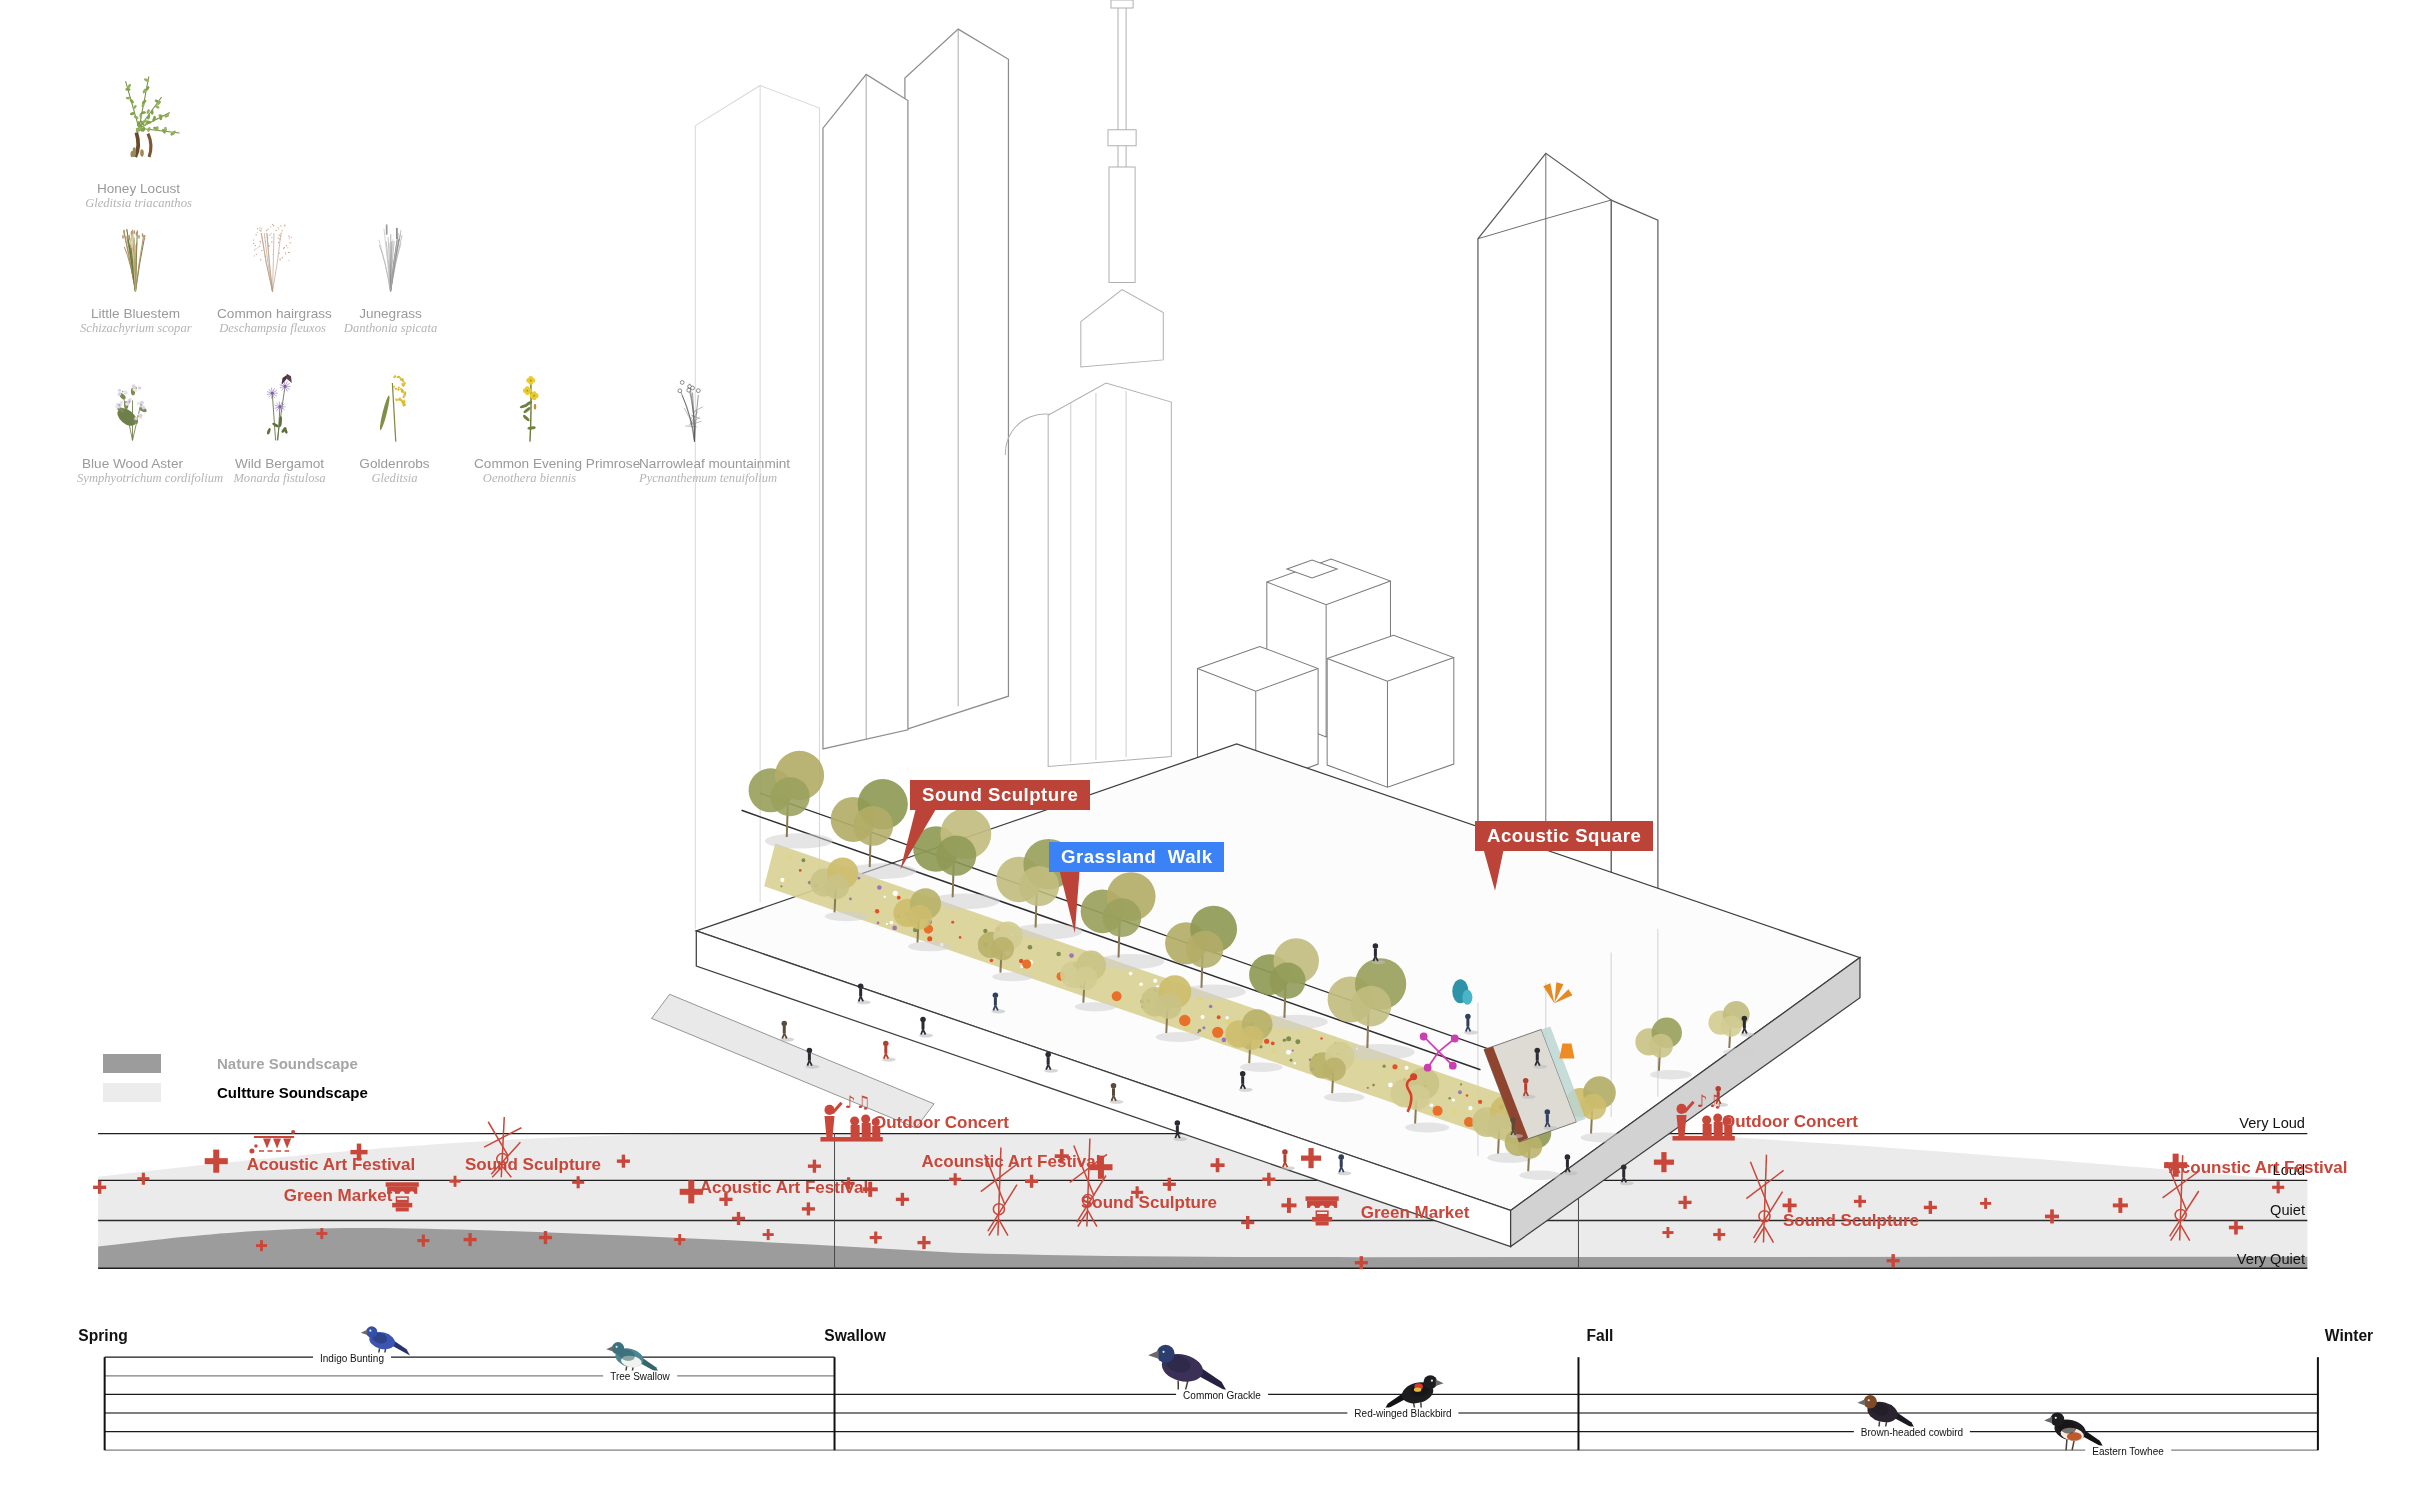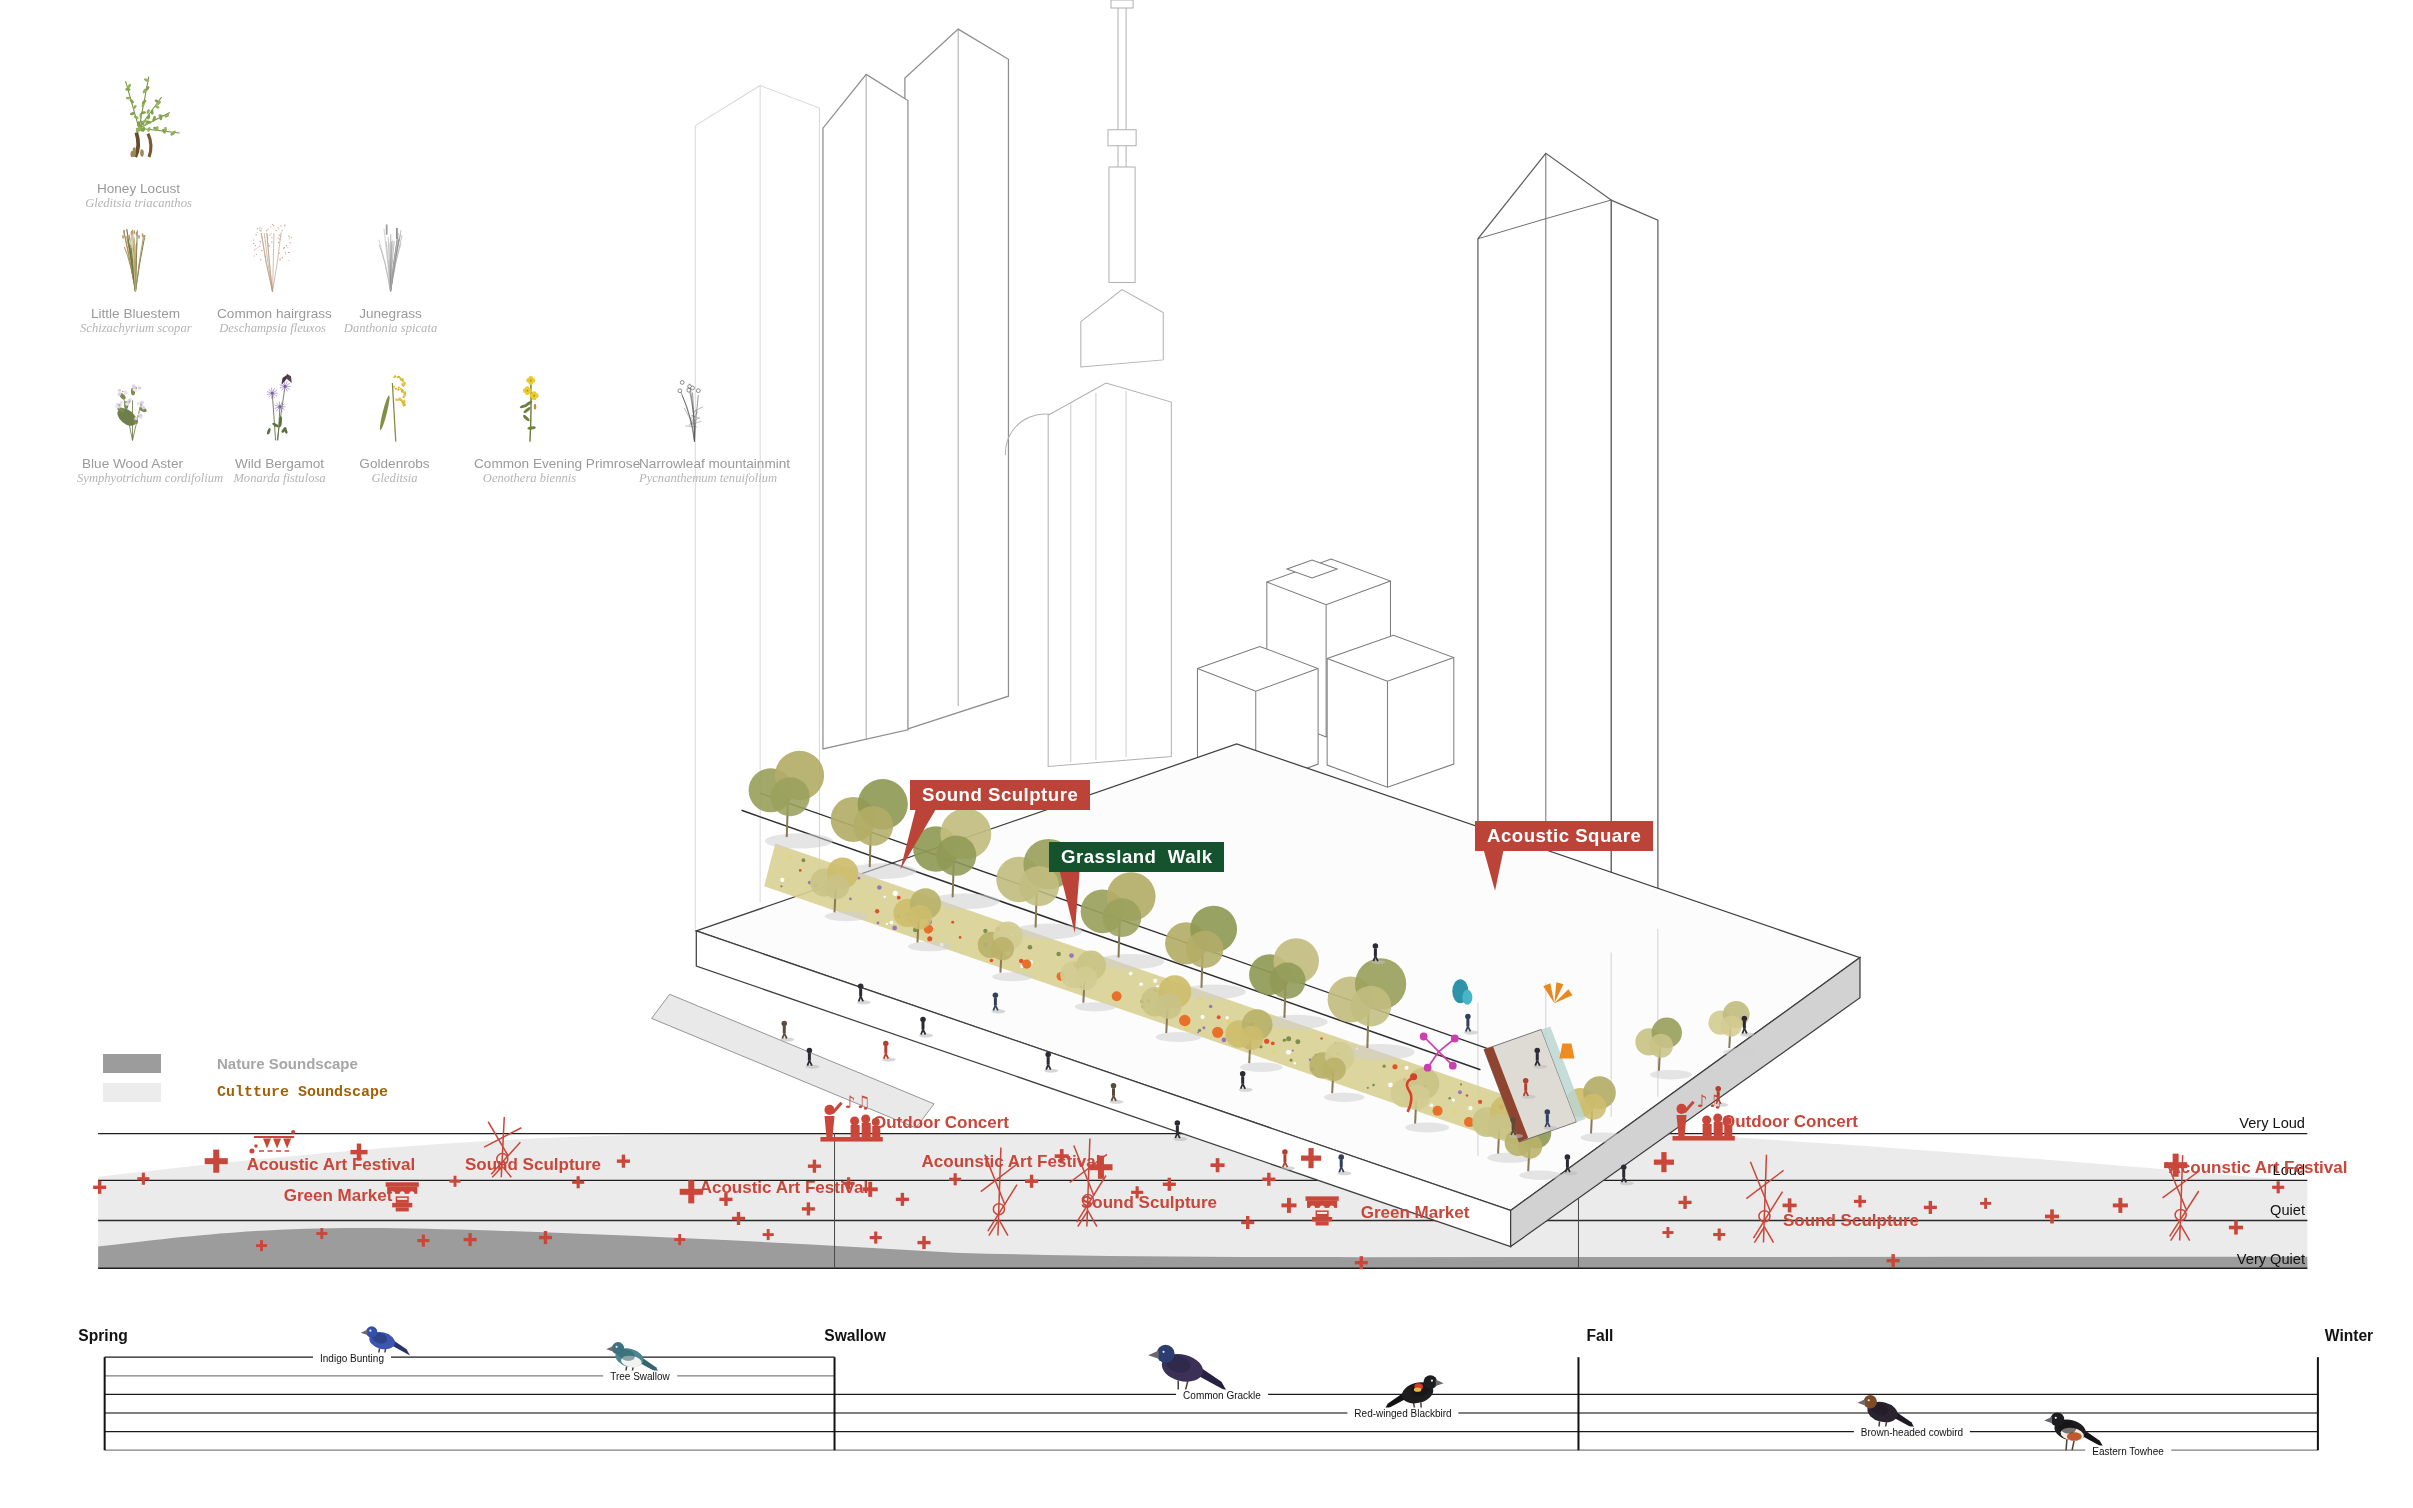--- a/index.html
+++ b/index.html
@@ -1361,27 +1361,27 @@
             <line x1="74.25200202735141" y1="106.65412060916424" x2="95.37424021400511" y2="95.60227153357118" stroke="#666" stroke-width="1"></line>
             <line x1="72.25233546691015" y1="138.55702101718634" x2="50.646836089435965" y2="98.98228650446981" stroke="#666" stroke-width="1"></line>
             <line x1="61.34494366357103" y1="139.41945346305147" x2="86.86459780437872" y2="120.47987622208893" stroke="#666" stroke-width="1"></line>
             <line x1="65.31795230694115" y1="138.10018369695172" x2="91.21149139245972" y2="130.1660986477509" stroke="#666" stroke-width="1"></line>
             <line x1="88.45444185426459" y1="124.07861998071894" x2="66.75690161064267" y2="115.25346020702273" stroke="#666" stroke-width="1"></line>
           </g>
         </svg><div class="plant-name">Narrowleaf mountainmint</div><div class="plant-sci">Pycnanthemum tenuifolium</div></div>
     </div>
 
 <div class="callout" style="left:910px;top:780px;background:#bc4337;">Sound Sculpture</div>
-<div class="callout" style="left:1049px;top:842px;background:#14532d;">Grassland  Walk</div>
+<div class="callout" style="left:1049px;top:842px;background:#3b82f6;">Grassland  Walk</div>
 <div class="callout" style="left:1475px;top:821px;background:#bc4337;">Acoustic Square</div>
 
 <div class="abs" style="left:103px;top:1054px;width:58px;height:19px;background:#9c9c9c;"></div>
 <div class="legend-text" style="left:217px;top:1055px;color:#a6a6a6;">Nature Soundscape</div>
 <div class="abs" style="left:103px;top:1083px;width:58px;height:19px;background:#ececec;"></div>
-<div class="legend-text" style="left:217px;top:1084px;color:#a16207;font-family:Liberation Mono, monospace;">Cultture Soundscape</div>
+<div class="legend-text" style="left:217px;top:1084px;color:#000000;">Cultture Soundscape</div>
 
 <div class="lvl" style="left:2305px;top:1131px;">Very Loud</div>
 <div class="lvl" style="left:2305px;top:1178px;">Loud</div>
 <div class="lvl" style="left:2305px;top:1218px;">Quiet</div>
 <div class="lvl" style="left:2305px;top:1267px;">Very Quiet</div>
 
 <div class="season" style="left:103px;top:1336px;">Spring</div>
 <div class="season" style="left:855px;top:1336px;">Swallow</div>
 <div class="season" style="left:1600px;top:1336px;">Fall</div>
 <div class="season" style="left:2349px;top:1336px;">Winter</div>

